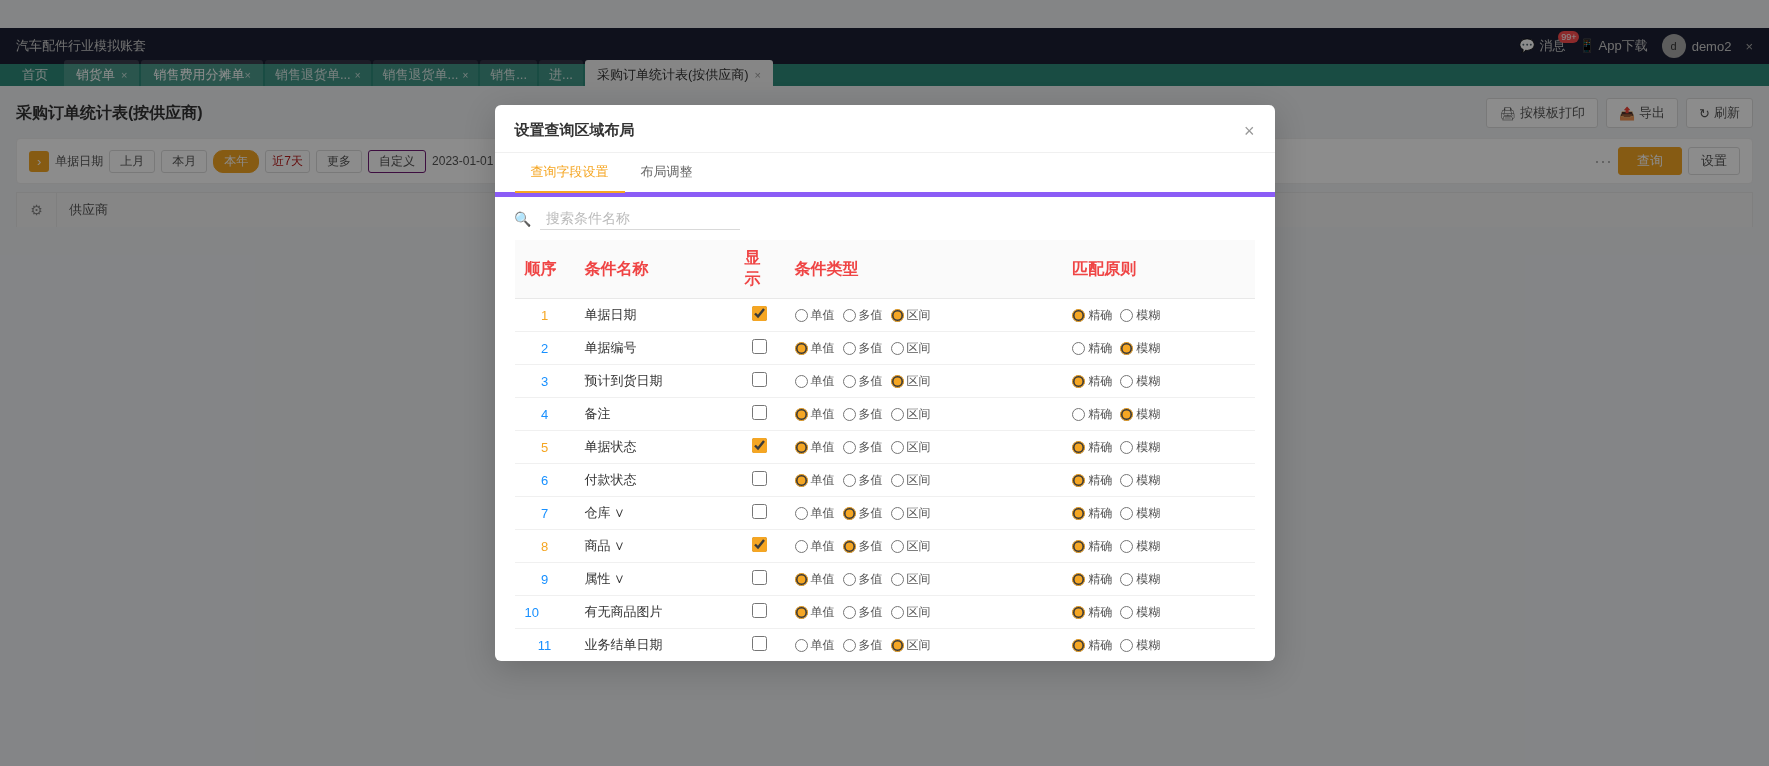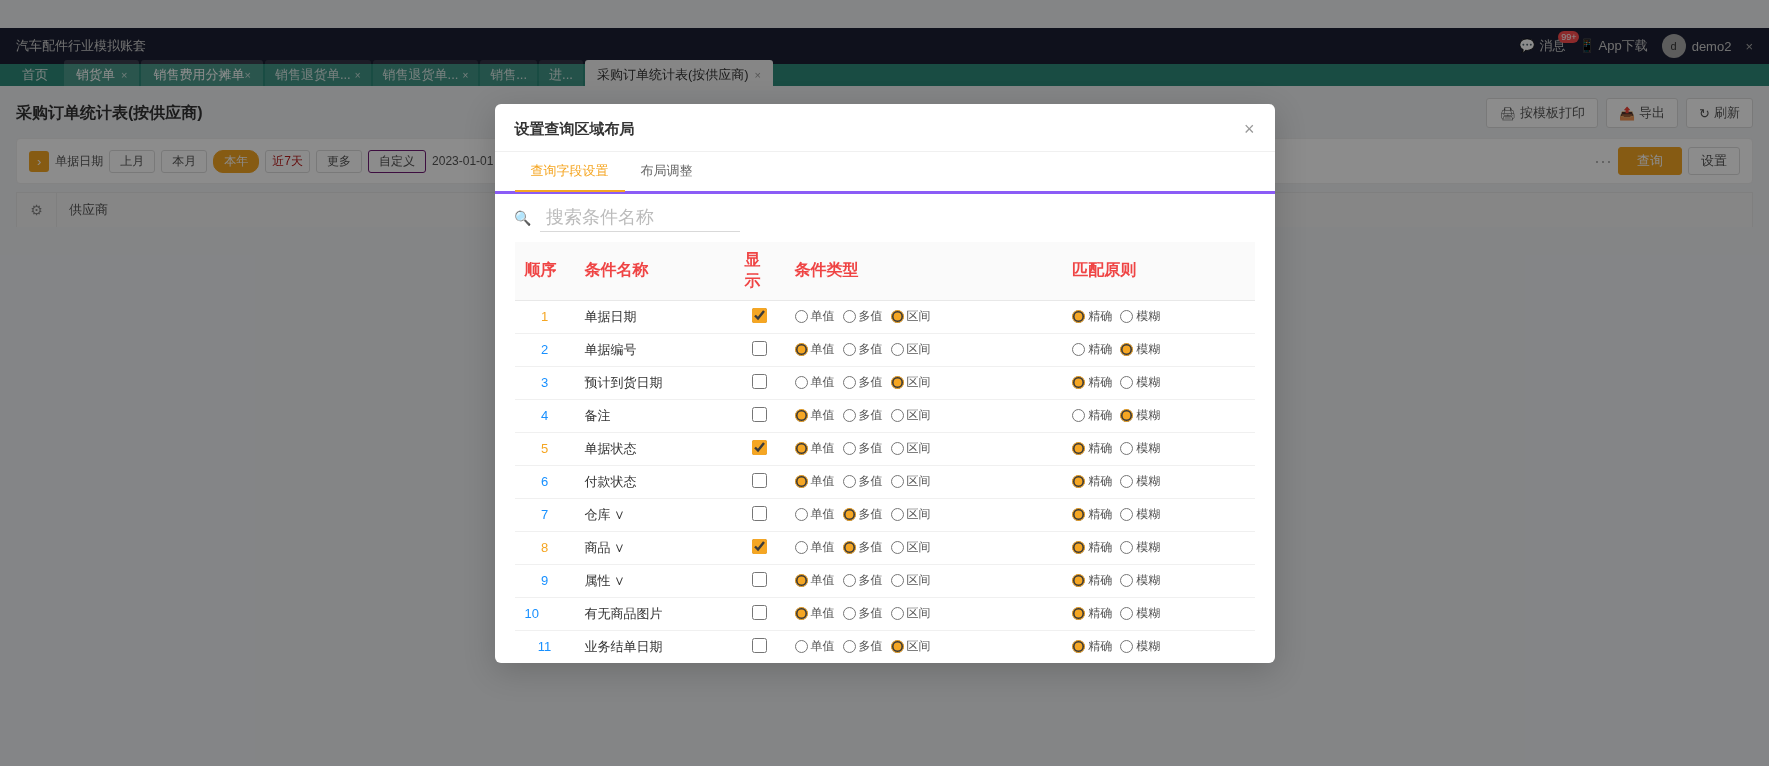--- a/index.html
+++ b/index.html
@@ -26,36 +26,36 @@
     .modal-header {
       display: flex; align-items: center; justify-content: space-between;
       padding: 16px 20px 12px;
       border-bottom: 1px solid #f0f0f0;
     }
     .modal-title { font-size: 15px; font-weight: bold; color: #333; }
     .modal-close { cursor: pointer; color: #999; font-size: 18px; line-height: 1; }
 
     .modal-tabs {
       display: flex; gap: 0; padding: 0 20px;
-      border-bottom: 3px solid #8b5cf6;
+      border-bottom: 5px solid #8b5cf6;
     }
     .modal-tab {
       padding: 10px 16px; font-size: 13px; cursor: pointer; color: #666;
       border-bottom: 2px solid transparent; margin-bottom: -1px;
     }
     .modal-tab.active { color: #f5a623; border-bottom-color: #f5a623; font-weight: 500; }
 
     .modal-search {
       padding: 10px 20px;
       display: flex; align-items: center; gap: 8px;
     }
     .modal-search-icon { color: #aaa; font-size: 14px; }
     .modal-search input {
       border: none; border-bottom: 1px solid #d9d9d9; outline: none;
-      font-size: 18px; padding: 3px 6px; width: 200px; color: #333;
+      font-size: 14px; padding: 3px 6px; width: 200px; color: #333;
     }
     .modal-search input::placeholder { color: #bbb; }
 
     
     .cond-table { flex: 1; overflow-y: auto; padding: 0 20px; }
     .cond-table table { width: 100%; border-collapse: collapse; }
     .cond-table th {
       background: #fafafa; padding: 8px 10px; font-size: 16px; color: #ef4444;
       border-bottom: 1px solid #e8e8e8; text-align: left; font-weight: bold;
     }

